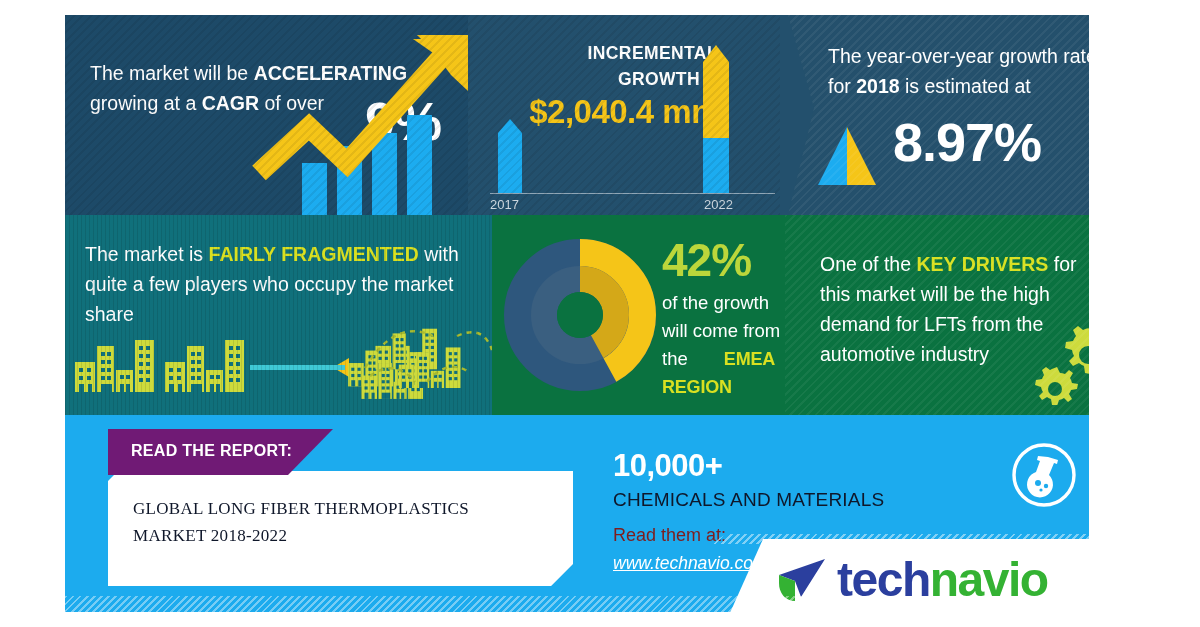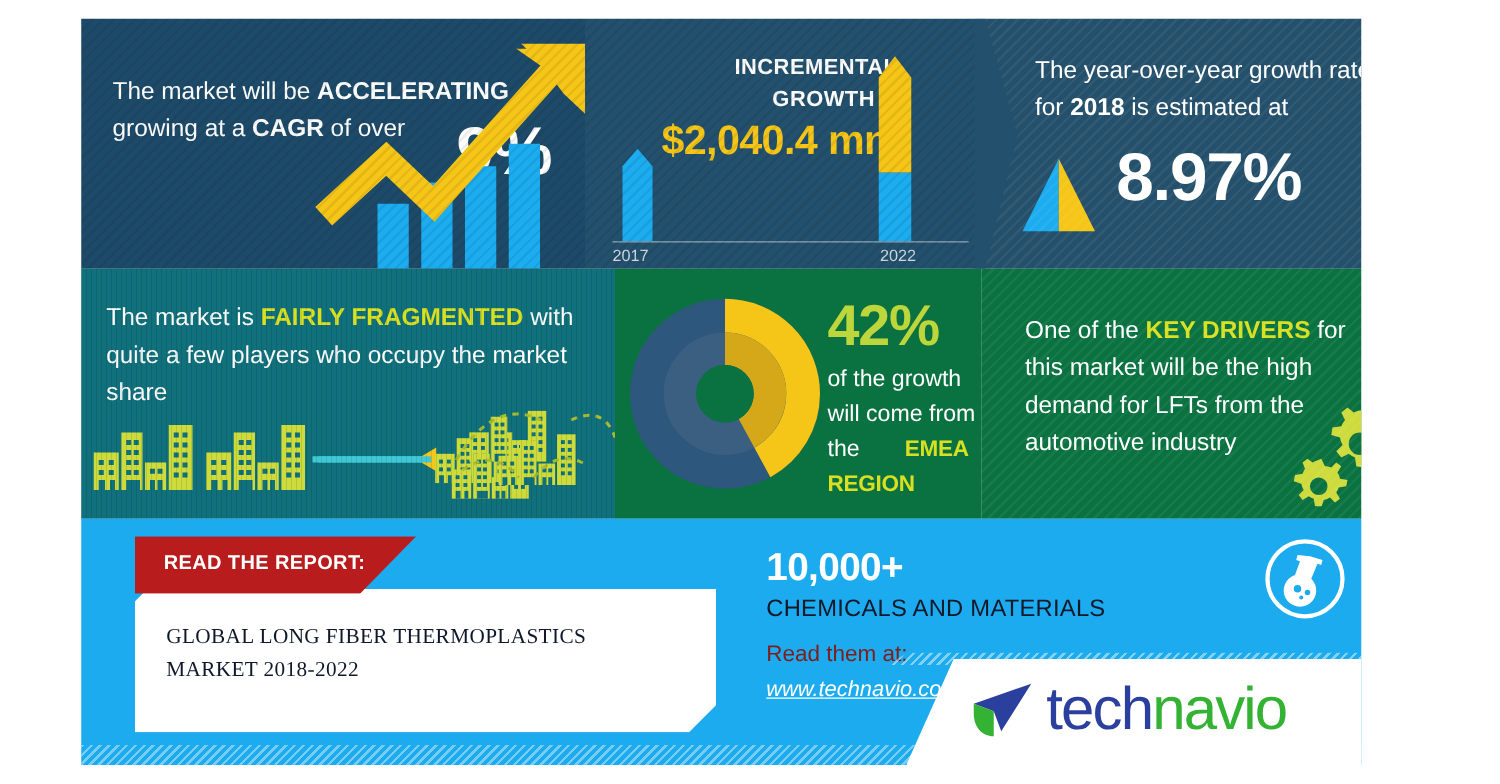--- a/index.html
+++ b/index.html
@@ -100,21 +100,21 @@
   #p-bot{ left:65px; top:415px; width:1070px; height:197px; background:#1cabee; }
   #bot-bottom-stripe{
     position:absolute; left:0; bottom:0; width:100%; height:16px;
     background:repeating-linear-gradient(135deg,
        rgba(255,255,255,.40) 0px, rgba(255,255,255,.40) 2px,
        rgba(255,255,255,0) 2px, rgba(255,255,255,0) 5px);
   }
 
   #tab-read{
     position:absolute; left:43px; top:14px; width:225px; height:46px;
-    background:#b91c1c; z-index:3;
+    background:#701a75; z-index:3;
     clip-path:polygon(0 0, 100% 0, 80% 100%, 0 100%);
   }
   #tab-read span{
     position:absolute; left:23px; top:13px; color:#fff; font-size:16px; font-weight:700; letter-spacing:.3px;
   }
   #card-white{
     position:absolute; left:43px; top:56px; width:465px; height:115px;
     background:#ffffff; z-index:2;
     clip-path:polygon(0 10px, 10px 0, 100% 0, 100% calc(100% - 22px), calc(100% - 22px) 100%, 0 100%);
     box-shadow:0 1px 4px rgba(0,0,0,.18);
@@ -123,21 +123,21 @@
     position:absolute; right:0; bottom:0; width:22px; height:22px; z-index:3;
     background:linear-gradient(225deg,#d2d6d9 0%, #eef0f1 60%, #fafafa 100%);
     clip-path:polygon(100% 0, 100% 100%, 0 100%);
   }
   #card-title{
     position:absolute; left:25px; top:24px; width:410px;
     color:#0f172a; font-size:17px; line-height:27px;
     font-family:"Liberation Serif", serif; letter-spacing:.3px;
   }
 
-  #bot-right{ position:absolute; left:540px; top:0; width:530px; height:197px; }
+  #bot-right{ position:absolute; left:540px; top:12px; width:530px; height:197px; }
   #b-10k{
     position:absolute; left:8px; top:21px;
     color:#fff; font-size:31px; font-weight:700; letter-spacing:-.5px;
   }
   #b-reports{ position:absolute; left:160px; top:33px; color:#fff; font-size:17.5px; }
   #b-cat{ position:absolute; left:8px; top:62px; color:#0f172a; font-size:19px; letter-spacing:.2px; }
   #b-readat{ position:absolute; left:8px; top:98px; color:#7f1d1d; font-size:18px; }
   #b-url{
     position:absolute; left:8px; top:126px; color:#fff; font-size:17.5px;
     font-style:italic; text-decoration:underline;
@@ -152,21 +152,21 @@
   #logo-stripe{
     position:absolute; left:104px; top:107px; width:434px; height:10px;
     background:repeating-linear-gradient(135deg,
        rgba(255,255,255,.45) 0px, rgba(255,255,255,.45) 2px,
        rgba(255,255,255,0) 2px, rgba(255,255,255,0) 5px);
     clip-path:polygon(18px 0, 100% 0, 100% 100%, 0 100%);
   }
   #logo-mark{ position:absolute; left:52px; top:18px; width:52px; height:46px; }
   #logo-text{
     position:absolute; left:112px; top:13px;
-    font-size:48px; font-weight:400; letter-spacing:-1.5px; line-height:56px;
+    font-size:48px; font-weight:700; letter-spacing:-1.5px; line-height:56px;
   }
   #logo-text .t1{ color:#2b3f9e; }
   #logo-text .t2{ color:#34b233; }
 </style>
 </head>
 <body>
 
 <div id="infographic">
 
   <div class="panel stripes-dark" id="p-tl">

